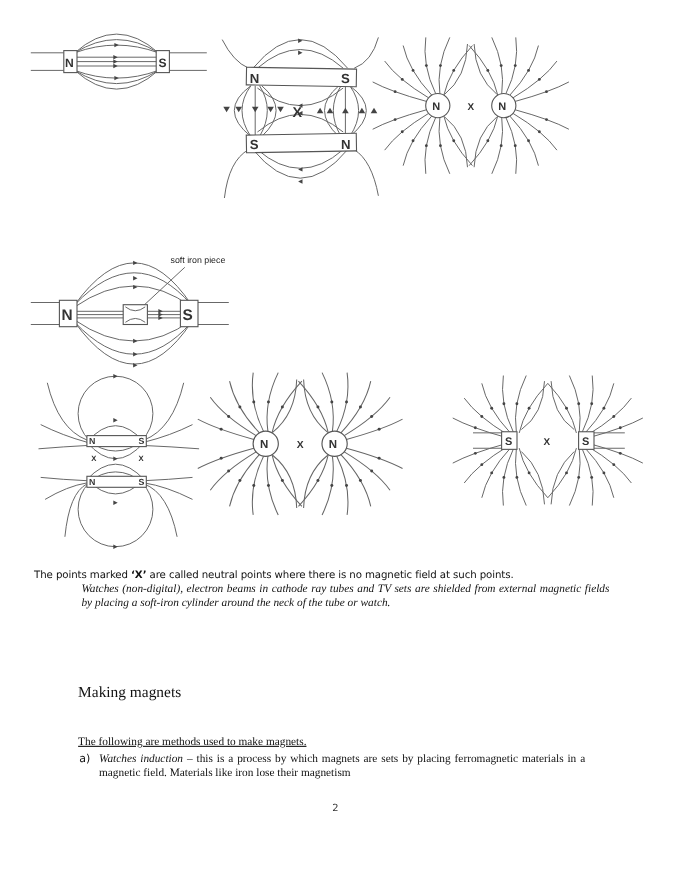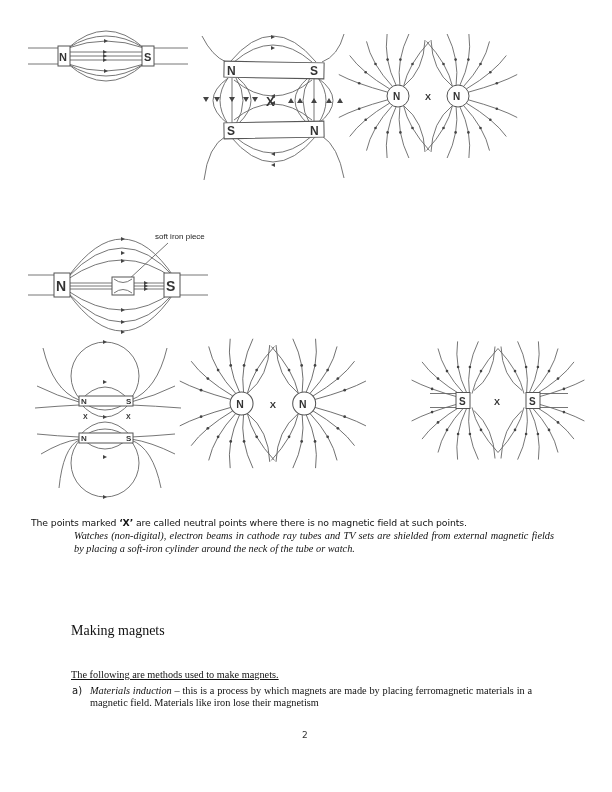--- a/index.html
+++ b/index.html
@@ -374,16 +374,16 @@
 
 <div class="caption"><span>The points marked </span><b>‘X’</b><span> are called neutral points where there is no magnetic field at such points.</span></div>
 
 <div class="para">Watches (non-digital), electron beams in cathode ray tubes and TV sets are shielded from external magnetic fields by placing a soft-iron cylinder around the neck of the tube or watch.</div>
 
 <div class="heading">Making magnets</div>
 <div class="intro">The following are methods used to make magnets.</div>
 
 <div class="item">
   <span class="item-marker">a)</span>
-  <i>Materials induction</i><span> – this is a process by which magnets are made by placing ferromagnetic materials in a magnetic field. Materials like iron lose their magnetism</span>
+  <i>Watches induction</i><span> – this is a process by which magnets are sets by placing ferromagnetic materials in a magnetic field. Materials like iron lose their magnetism</span>
 </div>
 
 <div class="page-num">2</div>
 
 </body></html>

